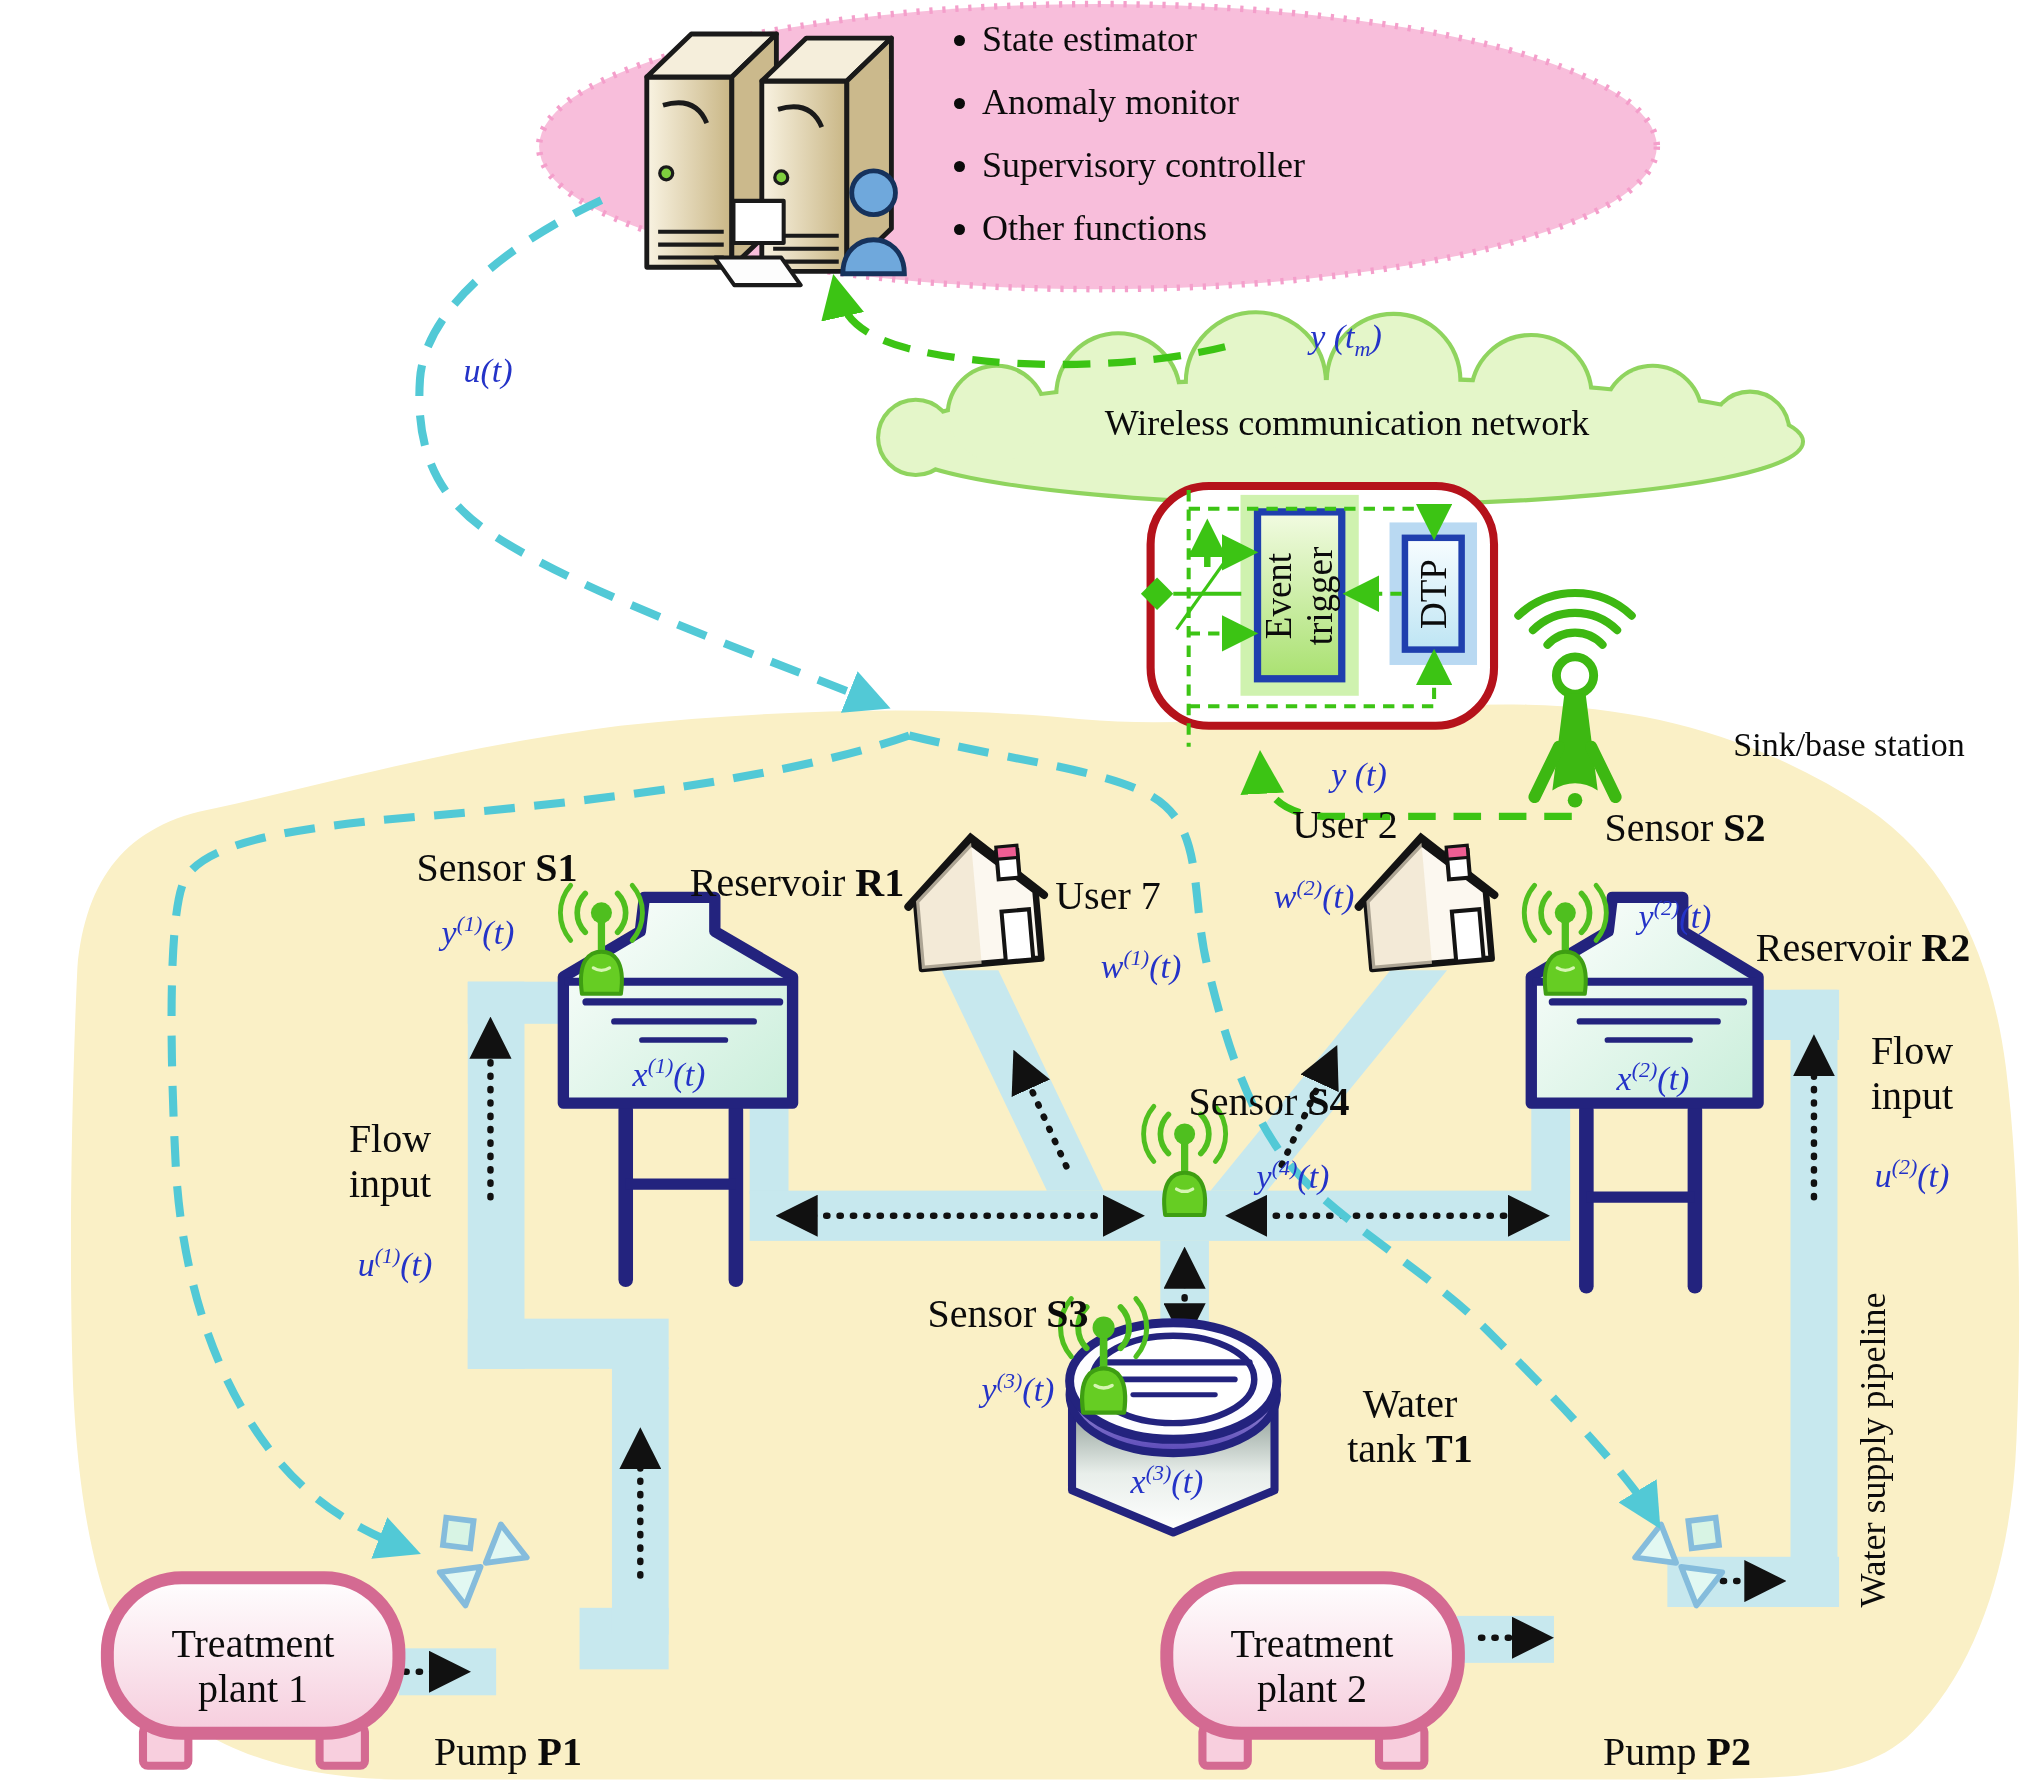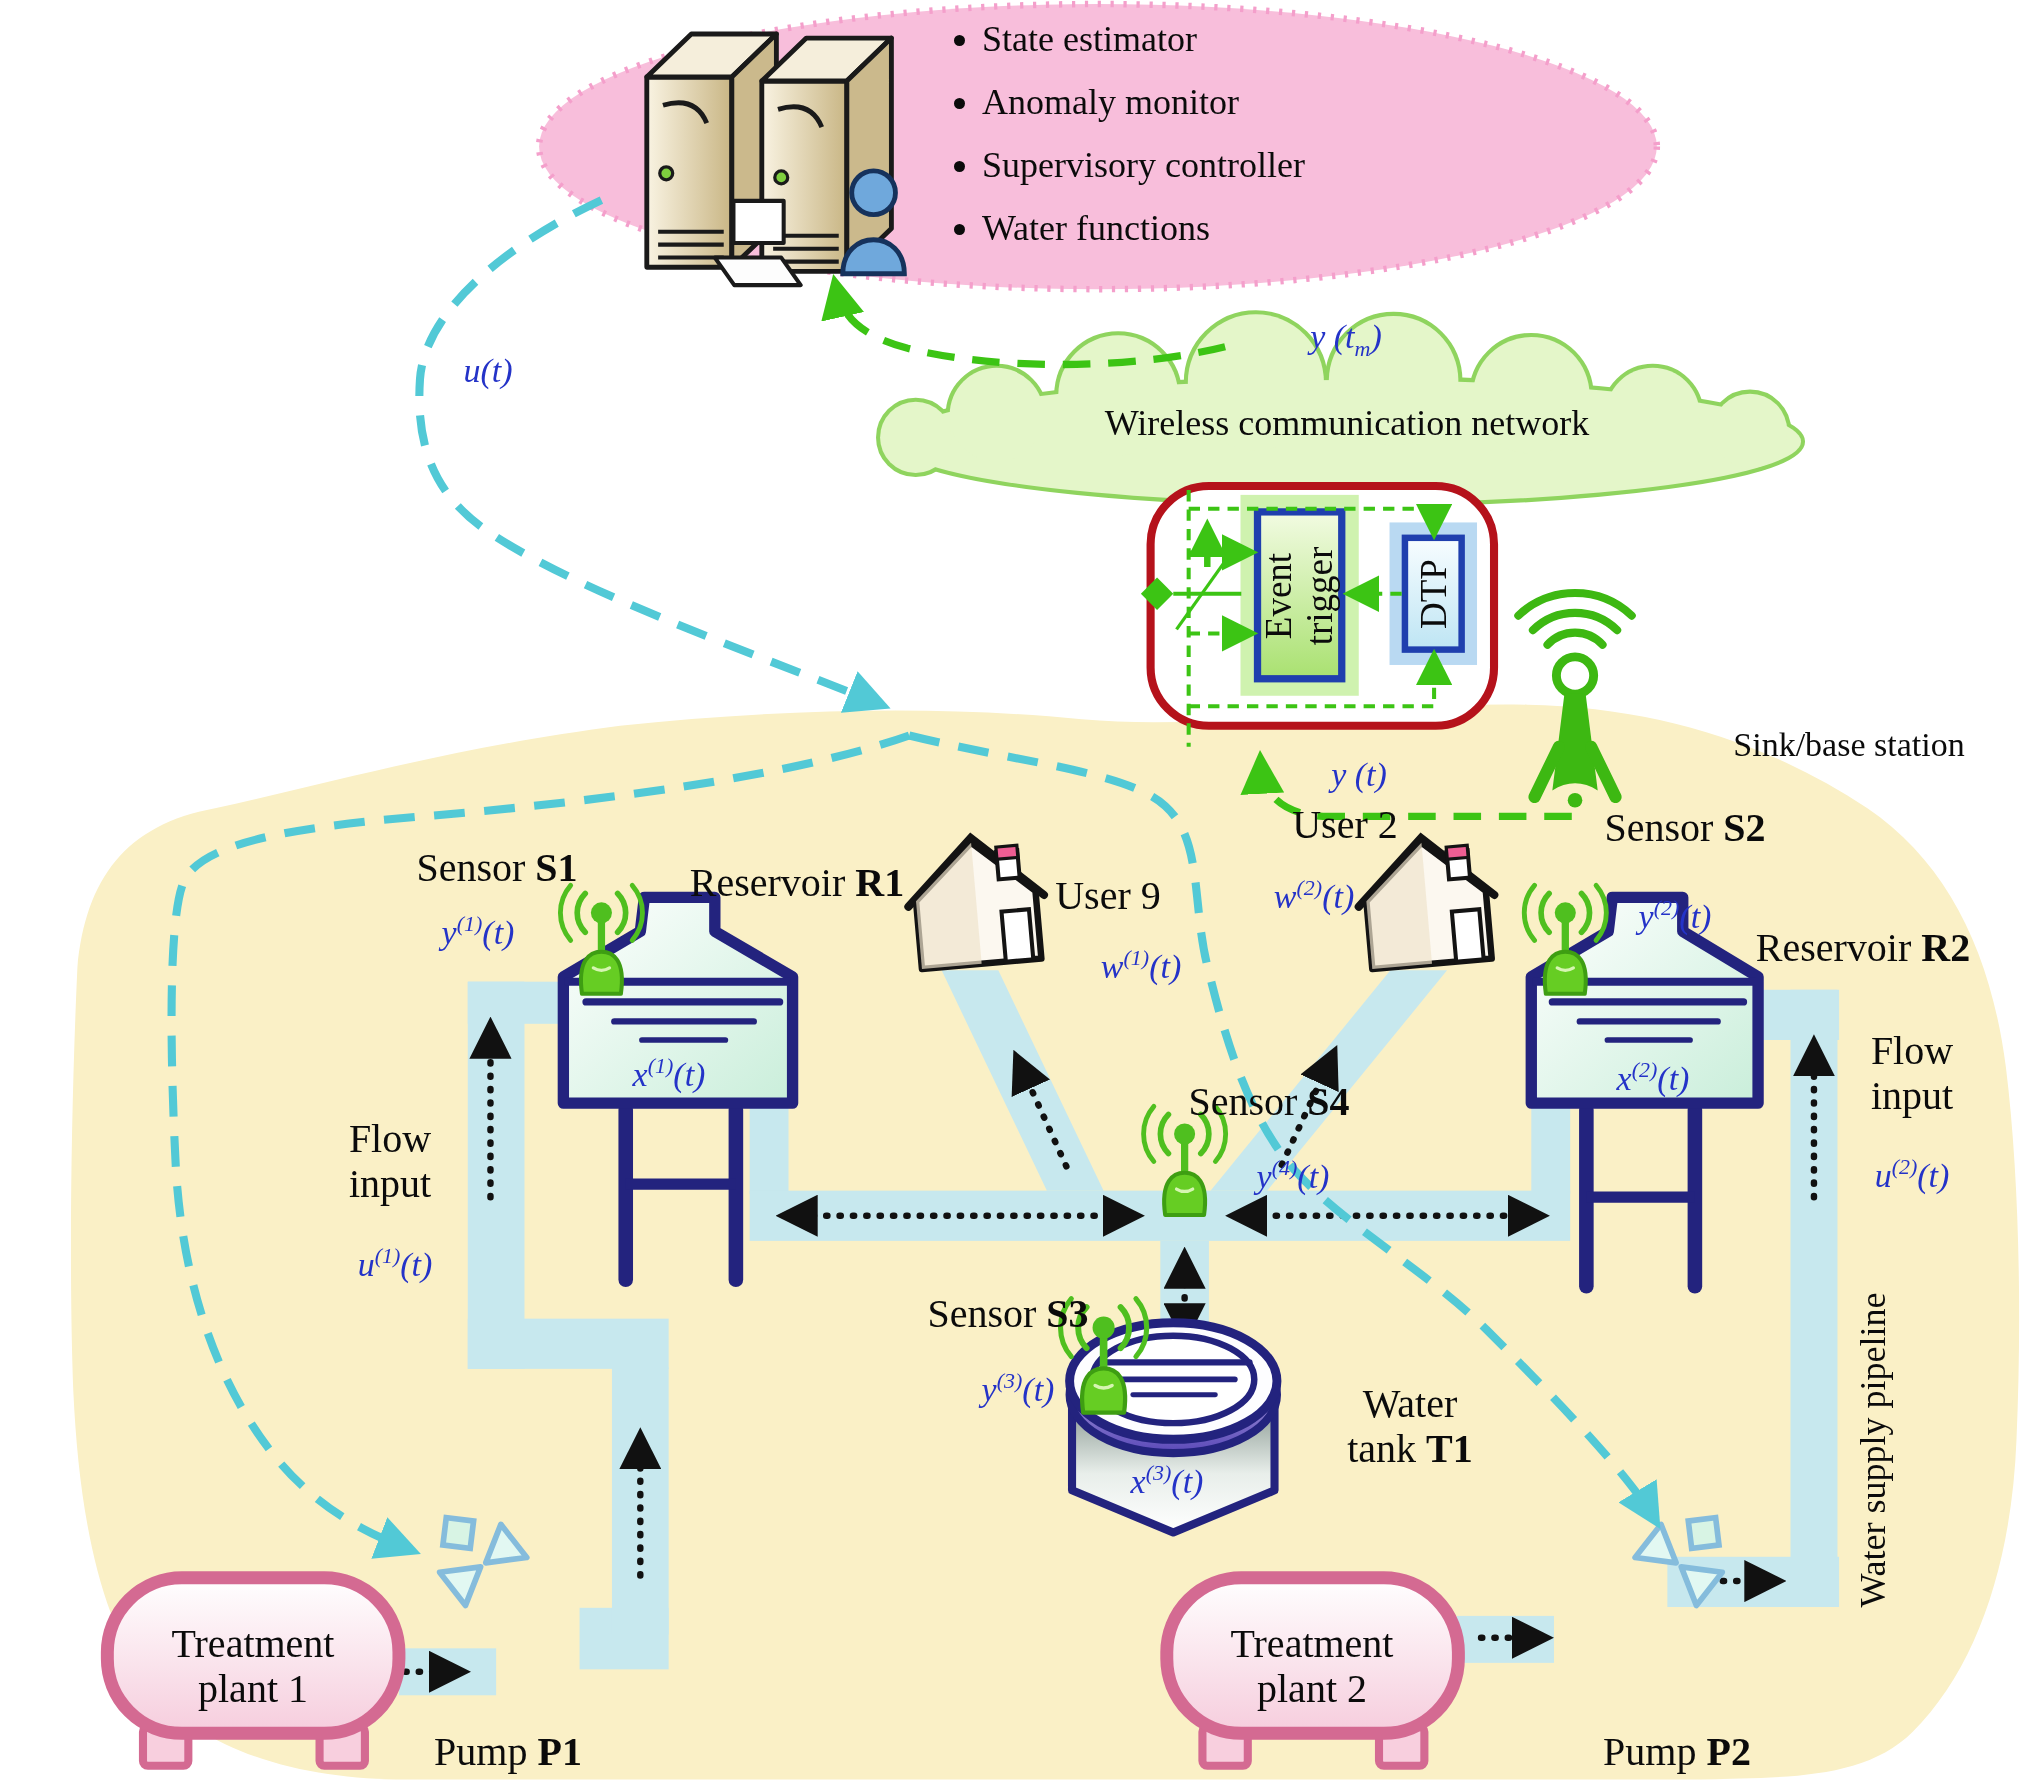--- a/index.html
+++ b/index.html
@@ -328,21 +328,21 @@
          C 206,1125 210,1310 216,1430 C 222,1570 262,1705 342,1802 C 392,1862 450,1892 502,1912" marker-end="url(#mC)"></path>
     <path d="M 1122,908 C 1260,942 1390,952 1438,995 C 1486,1038 1470,1120 1492,1200
          C 1515,1295 1545,1385 1598,1445 C 1658,1512 1765,1572 1835,1642 C 1930,1736 2010,1822 2040,1872" marker-end="url(#mC)"></path>
   </g>
 </svg>
 
 <ul class="scada-list">
   <li>State estimator</li>
   <li>Anomaly monitor</li>
   <li>Supervisory controller</li>
-  <li>Water functions</li>
+  <li>Other functions</li>
 </ul>
 
 <div class="lbl math" style="left:488px;top:371px;">
   <span>u</span><span>(t)</span></div>
 
 <div class="lbl math" style="left:1346px;top:340px;">
   <span>y</span><span> (t</span><sub>m</sub><span>)</span></div>
 
 <div class="lbl" style="left:1347px;top:423px;font-size:36px;">Wireless communication network</div>
 
@@ -356,21 +356,21 @@
 <div class="lbl" style="left:1849px;top:745px;font-size:34px;">Sink/base station</div>
 
 <div class="lbl sm" style="left:497px;top:868px;">
   <span>Sensor</span> <span class="b">S1</span></div>
 <div class="lbl math" style="left:478px;top:932px;">
   <span>y</span><sup>(1)</sup><span>(t)</span></div>
 <div class="lbl sm" style="left:797px;top:883px;">
   <span>Reservoir</span> <span class="b">R1</span></div>
 <div class="lbl math" style="left:669px;top:1074px;">
   <span>x</span><sup>(1)</sup><span>(t)</span></div>
-<div class="lbl sm" style="left:1108px;top:896px;">User 9</div>
+<div class="lbl sm" style="left:1108px;top:896px;">User 7</div>
 <div class="lbl math" style="left:1141px;top:966px;">
   <span>w</span><sup>(1)</sup><span>(t)</span></div>
 <div class="lbl sm" style="left:390px;top:1162px;">
   <div>Flow</div>
       <div>input</div>
     </div>
 <div class="lbl math" style="left:395px;top:1264px;">
   <span>u</span><sup>(1)</sup><span>(t)</span></div>
 
 <div class="lbl sm" style="left:1269px;top:1102px;">

